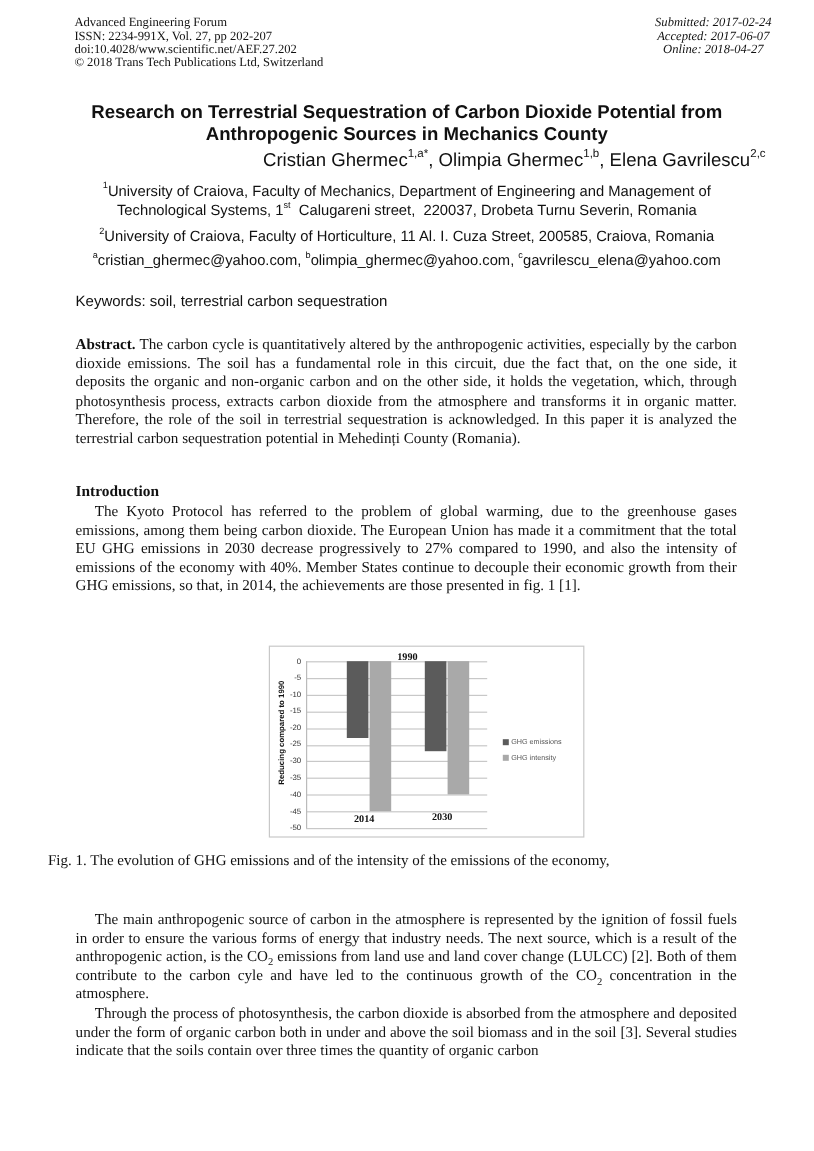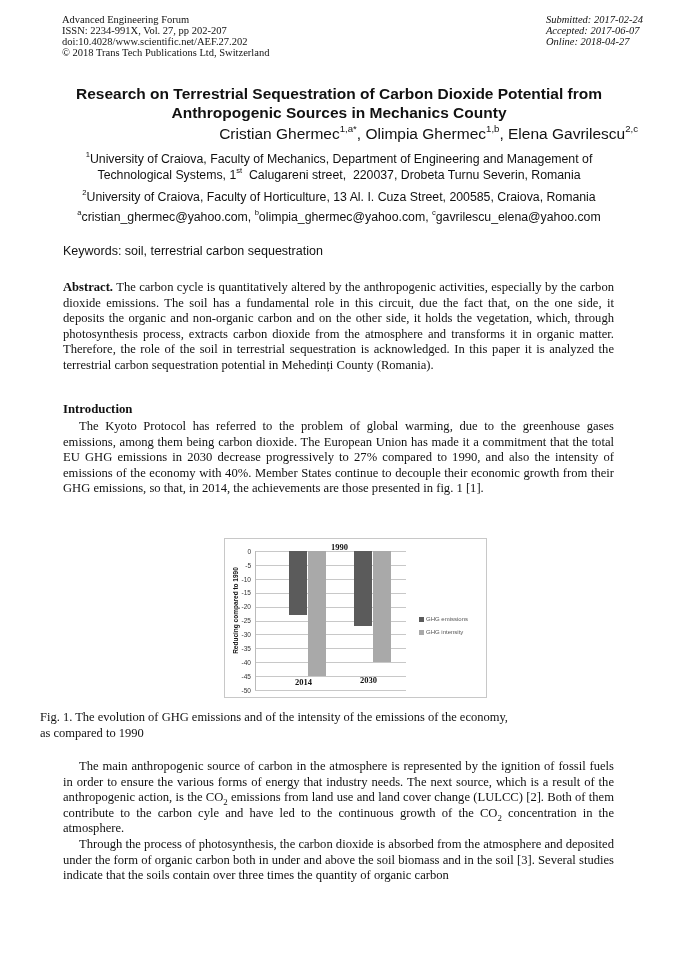--- a/index.html
+++ b/index.html
@@ -1,21 +1,21 @@
 <!DOCTYPE html>
 <html><head>
 <meta charset="utf-8">
 <style>
   html, body { margin: 0; padding: 0; background: #ffffff; }
   body { width: 678px; height: 959px; position: relative; overflow: hidden; color: #111; }
   .serif { font-family: "Liberation Serif", "DejaVu Serif", serif; }
   .sans { font-family: "Liberation Sans", "DejaVu Sans", sans-serif; }
 
   .hdr-left { position: absolute; left: 62px; top: 14px; font-size: 10.5px; line-height: 11px; }
-  .hdr-right { position: absolute; right: 35px; top: 14px; font-size: 10.5px; line-height: 11px; font-style: italic; text-align: left; }
+  .hdr-right { position: absolute; right: 35px; top: 14px; font-size: 10.5px; line-height: 11px; font-style: italic; text-align: center; }
 
   .title { position: absolute; left: 40px; width: 598px; top: 84px; text-align: center; font-weight: bold; font-size: 15.5px; line-height: 19px; }
   .authors { position: absolute; left: 40px; width: 598px; top: 125px; text-align: right; font-size: 15.5px; line-height: 18px; }
   .aff { position: absolute; left: 40px; width: 598px; text-align: center; font-size: 12.3px; line-height: 16px; }
   .aff1 { top: 151px; }
   .aff2 { top: 189px; }
   .emails { top: 209px; }
   sup { font-size: 0.62em; line-height: 0; position: relative; top: -0.1em; vertical-align: super; }
   sub { font-size: 0.7em; line-height: 0; }
 
@@ -67,21 +67,21 @@
 
 <div class="authors sans">
   <span><span>Cristian Ghermec</span><sup>1,a*</sup><span>, </span></span><span><span>Olimpia Ghermec</span><sup>1,b</sup><span>, </span></span><span><span>Elena Gavrilescu</span><sup>2,c</sup></span>
 </div>
 
 <div class="aff aff1 sans">
   <div><sup>1</sup><span>University of Craiova, Faculty of  Mechanics, Department of Engineering and Management of</span></div>
   <div><span>Technological Systems, 1</span><sup>st</sup><span style="white-space:pre">  Calugareni street,  220037, Drobeta Turnu Severin, Romania</span></div>
 </div>
 <div class="aff aff2 sans">
-  <sup>2</sup><span>University of Craiova, Faculty of Horticulture, 13 Al. I. Cuza Street, 200585, Craiova, Romania</span>
+  <sup>2</sup><span>University of Craiova, Faculty of Horticulture, 11 Al. I. Cuza Street, 200585, Craiova, Romania</span>
 </div>
 <div class="aff emails sans">
   <sup>a</sup><span>cristian_ghermec@yahoo.com, </span><sup>b</sup><span>olimpia_ghermec@yahoo.com, </span><sup>c</sup><span>gavrilescu_elena@yahoo.com</span>
 </div>
 
 <div class="keywords sans">
   <b>Keywords:</b><span> soil, terrestrial carbon sequestration</span>
 </div>
 
 <div class="para abstract serif">
@@ -129,20 +129,19 @@
   <div class="cat" style="left:135px; top:136px">2030</div>
 
   <div class="legend sans">
     <div><span class="sw" style="background:#5b5b5b"></span><span>GHG emissions</span></div>
     <div><span class="sw" style="background:#a9a9a9"></span><span>GHG intensity</span></div>
   </div>
 </div>
 
 <div class="caption serif">
   <div>Fig. 1. The evolution of GHG emissions and of the intensity of the emissions of the economy,</div>
-  <div>as compared to 1990</div>
 </div>
 
 <div class="para p2 serif">
   <span>The main anthropogenic source of carbon in the atmosphere is represented by the ignition of fossil fuels in order to ensure the various forms of energy that industry needs. The next source, which is a result of the anthropogenic action, is  the CO</span><sub>2</sub><span> emissions from land use and land cover change (LULCC) [2]. Both of them contribute to the carbon cyle and have led to the continuous growth of the CO</span><sub>2</sub><span> concentration in the atmosphere.</span>
 </div>
 
 <div class="para p3 serif">Through the process of photosynthesis, the carbon dioxide is absorbed from the atmosphere and deposited under the form of organic carbon both in under and above the soil biomass and in the soil [3]. Several studies indicate that the soils contain over three times the quantity of organic carbon</div>
 
 </body></html>

